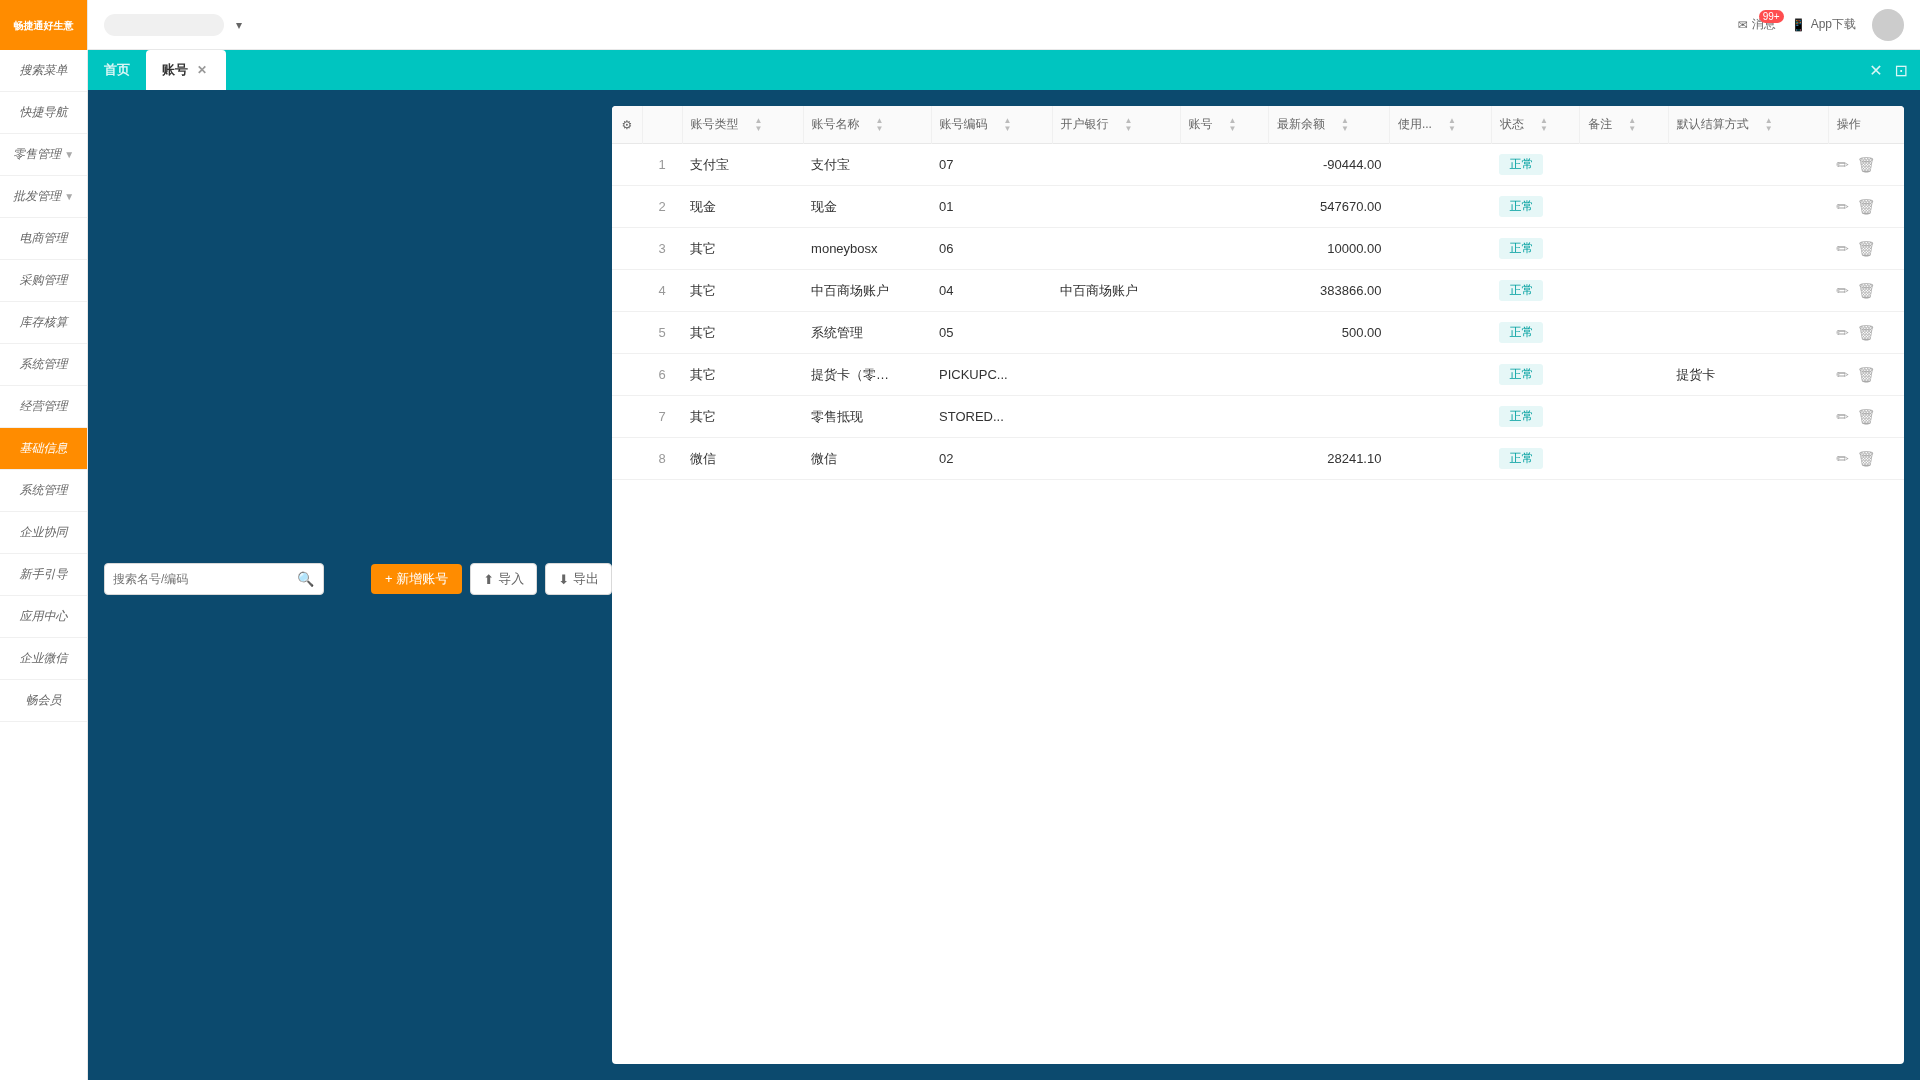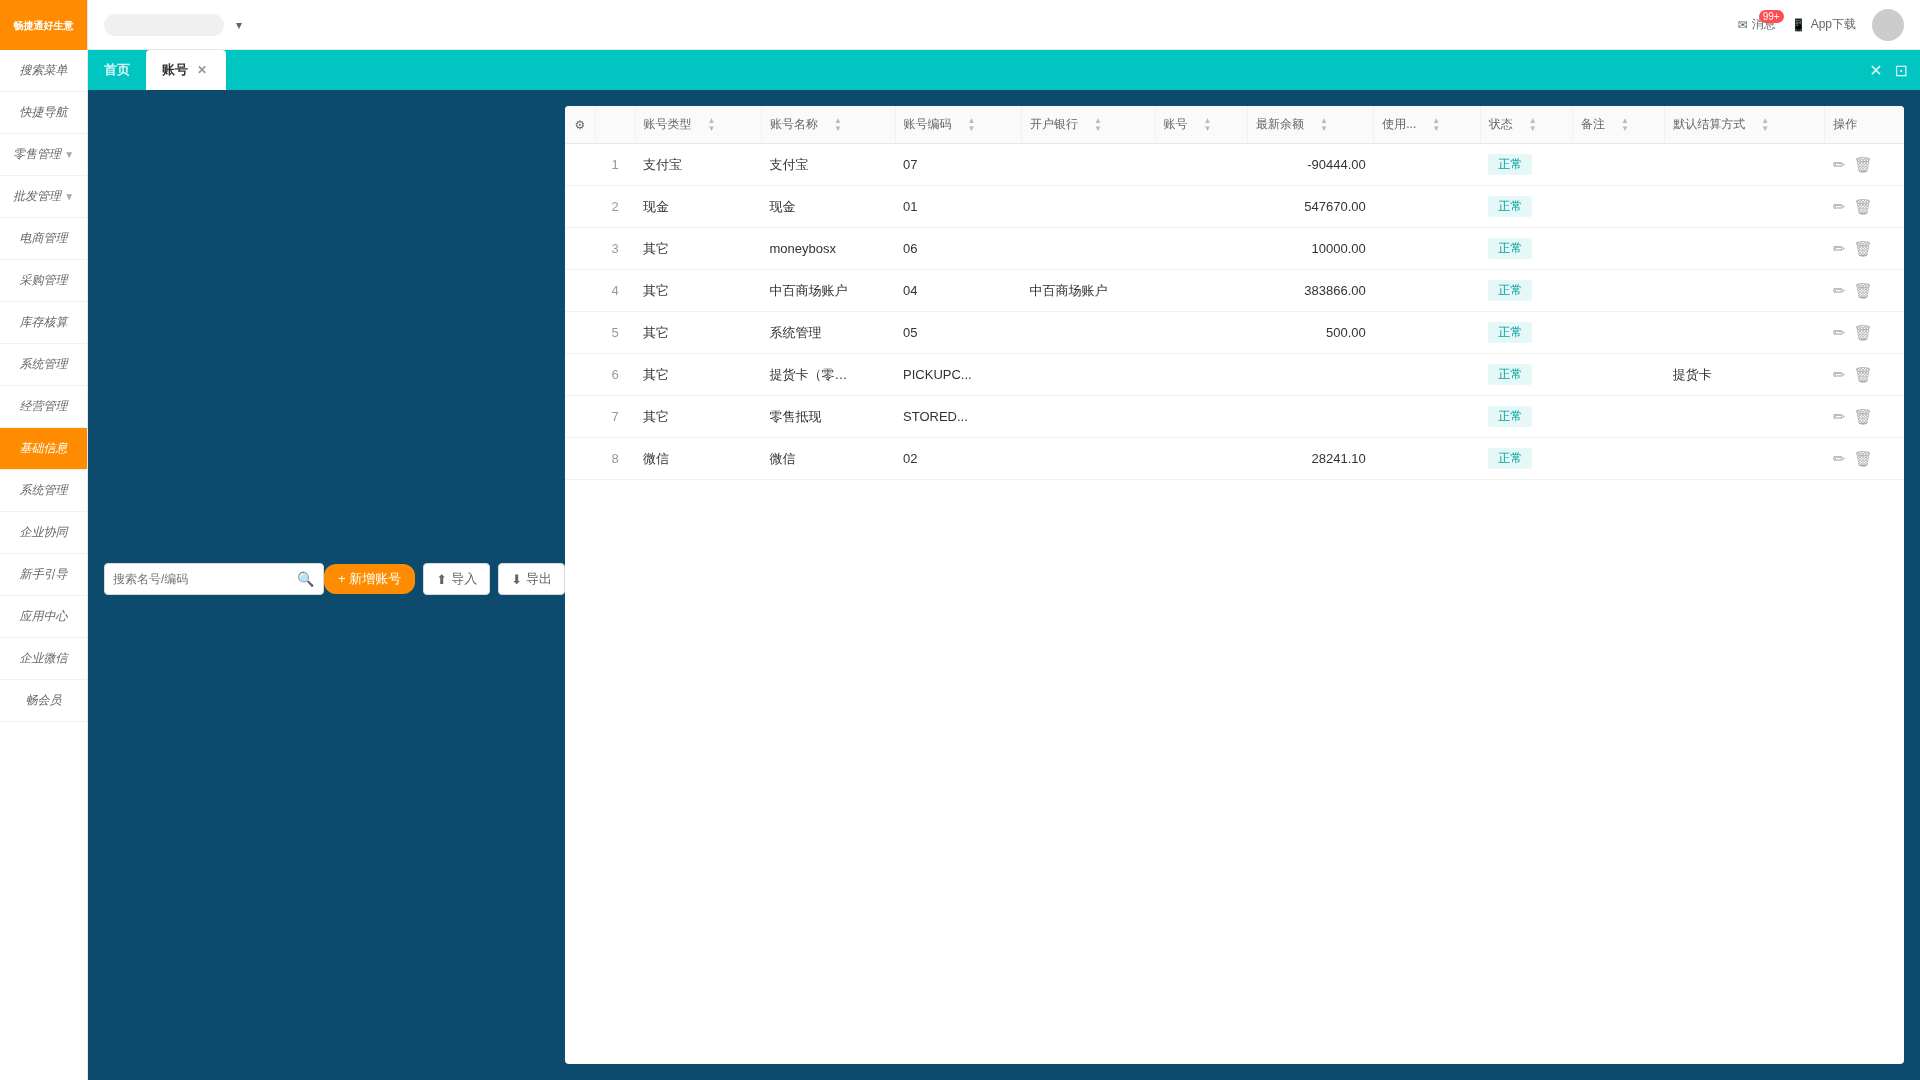--- a/index.html
+++ b/index.html
@@ -149,27 +149,28 @@
       font-size: 12px;
       flex: 1;
       color: #999;
     }
     .search-icon { color: #999; font-size: 14px; cursor: pointer; }
     .toolbar-right { display: flex; align-items: center; gap: 8px; }
     .btn-primary {
       background: #ff8c00;
       color: #fff;
       border: none;
-      border-radius: 12px;
+      border-radius: 4px;
       padding: 6px 14px;
       font-size: 13px;
       cursor: pointer;
       display: flex;
       align-items: center;
       gap: 4px;
+      margin-left: 47px;
     }
     .btn-outline {
       background: #fff;
       color: #666;
       border: 1px solid #d9d9d9;
       border-radius: 4px;
       padding: 6px 12px;
       font-size: 13px;
       cursor: pointer;
       display: flex;

